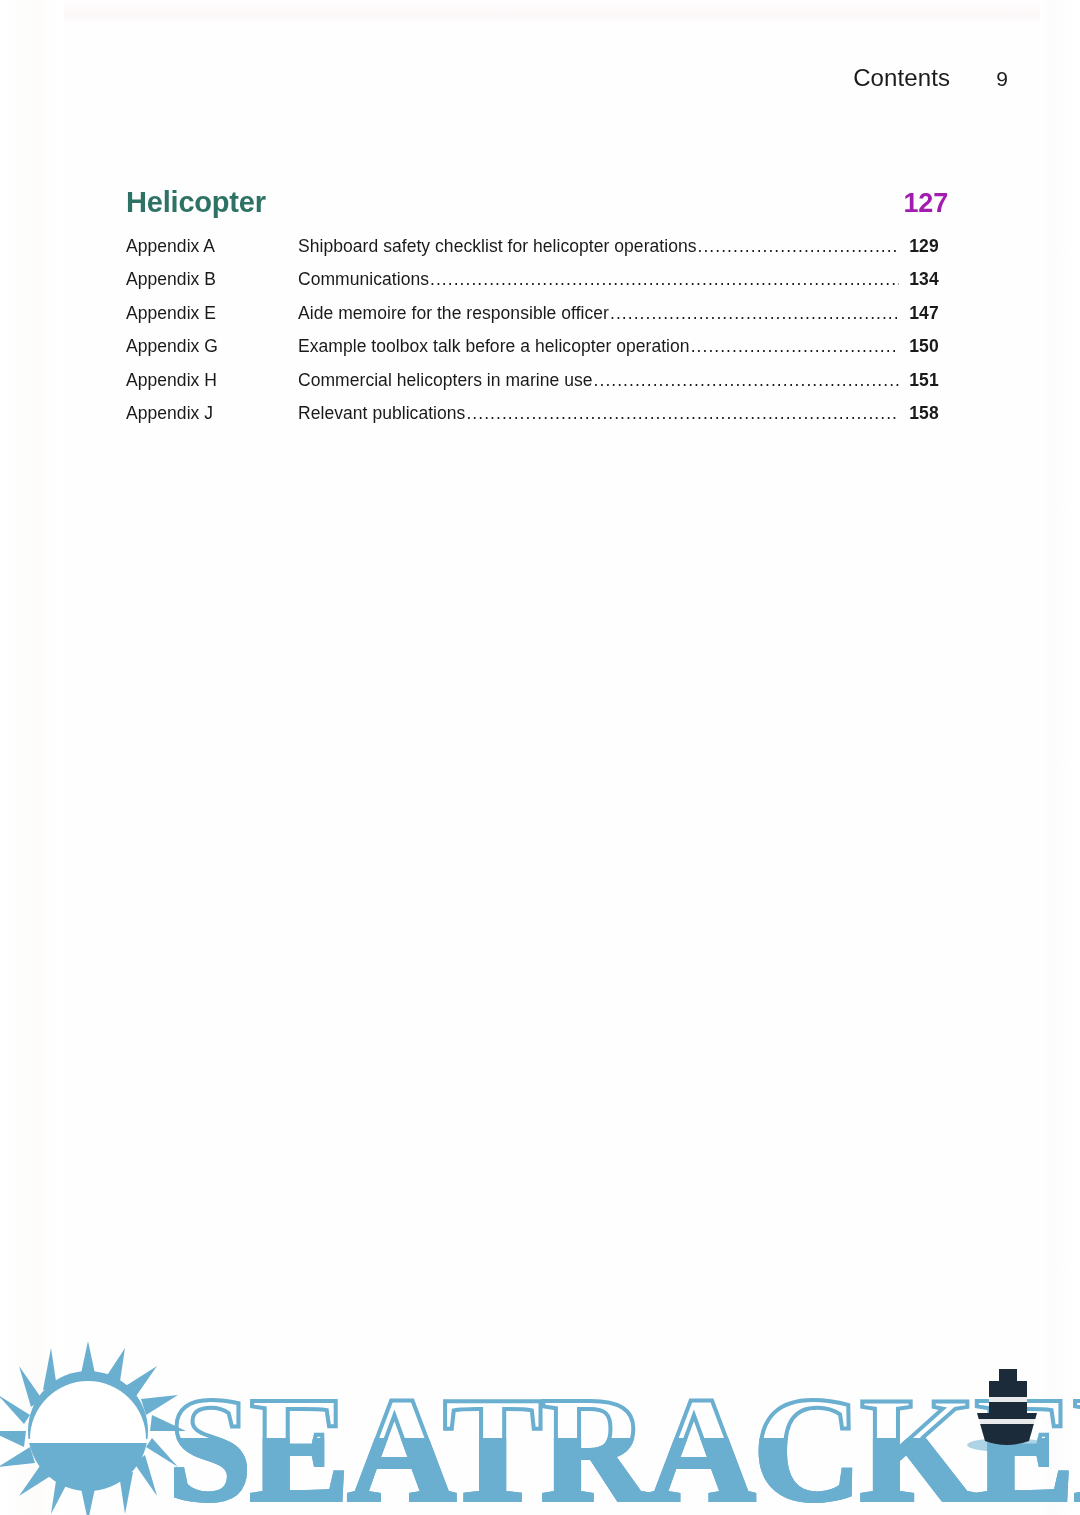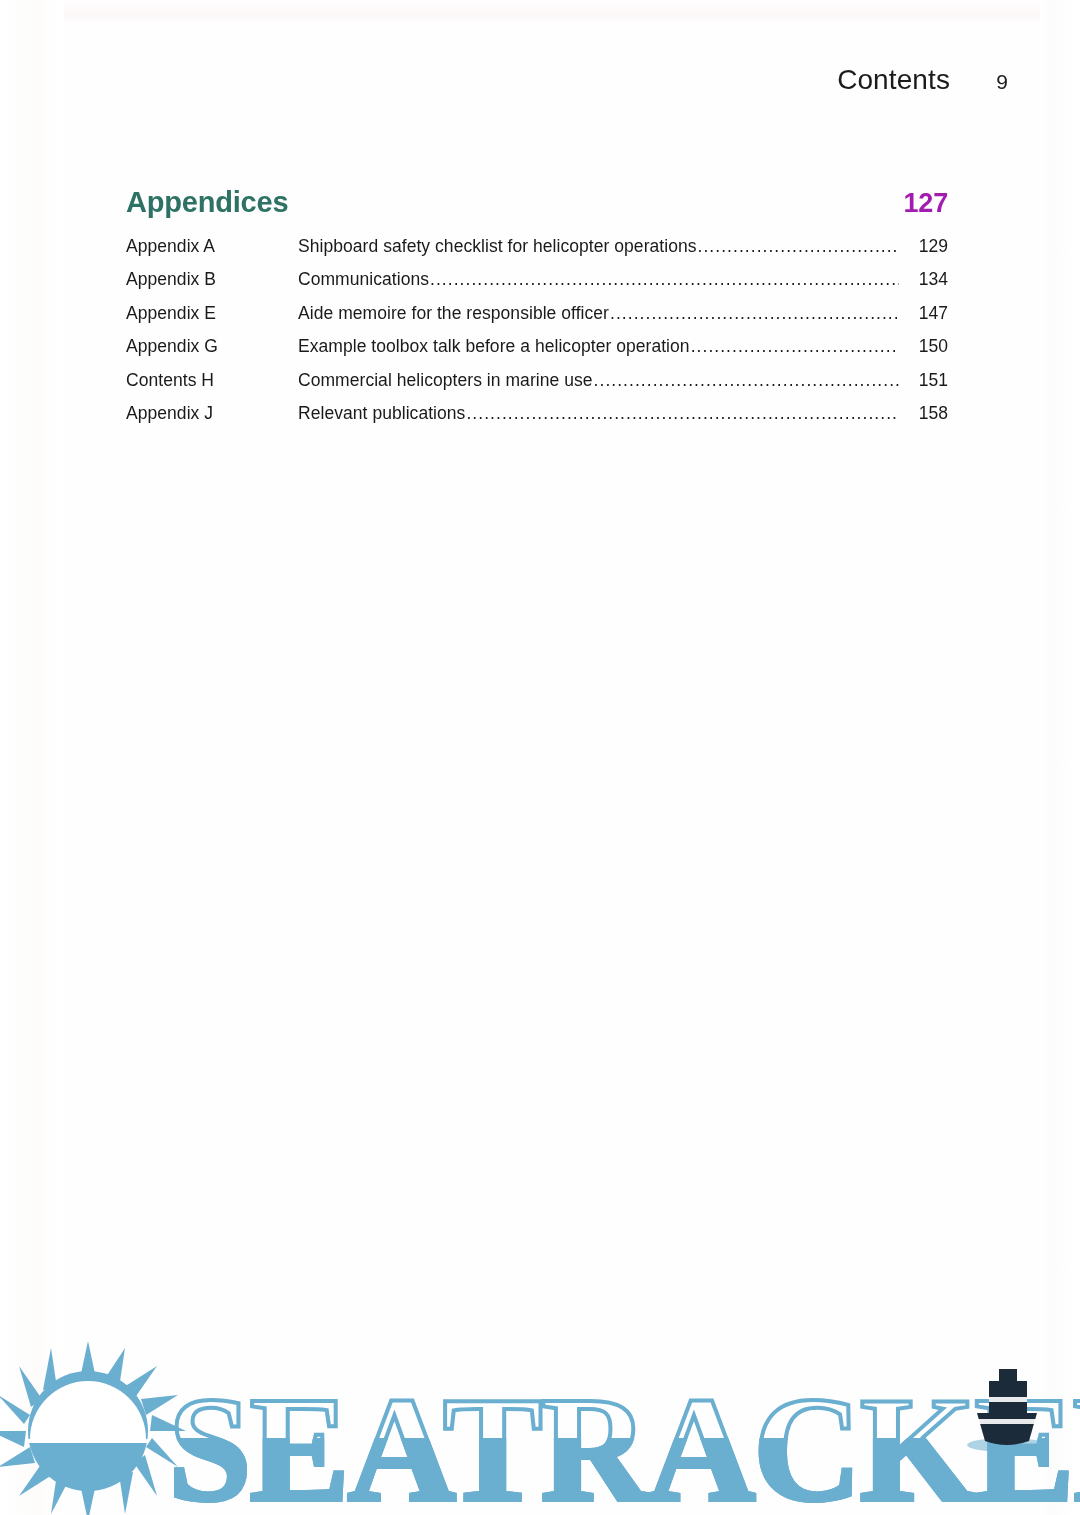--- a/index.html
+++ b/index.html
@@ -51,21 +51,21 @@
   .running-header {
     position: absolute;
     top: 64px;
     right: 72px;
     display: flex;
     align-items: baseline;
     gap: 44px;
     color: #1a1a1a;
   }
   .running-header .rh-title {
-    font-size: 28px;
+    font-size: 24px;
     letter-spacing: .1px;
     color: #1b1b1b;
   }
   .running-header .rh-folio {
     font-size: 21px;
     color: #1b1b1b;
     min-width: 14px;
     text-align: right;
   }
 
@@ -133,21 +133,22 @@
     display: block;
     letter-spacing: 1.05px;
     font-size: 17.5px;
     color: #1a1a1a;
     line-height: 1;
     white-space: nowrap;
   }
   .toc-page {
     flex: 0 0 auto;
     width: 48px;
-    text-align: right;
+    text-align: center;
+    font-weight: bold;
   }
 
   
   .watermark {
     position: absolute;
     left: 0;
     bottom: 0;
     width: 1080px;
     height: 180px;
     pointer-events: none;
@@ -163,21 +164,21 @@
   <div class="scan-tint-top"></div>
   <div class="scan-tint-left"></div>
   <div class="scan-tint-right"></div>
 
   <div class="running-header">
     <span class="rh-title">Contents</span>
     <span class="rh-folio">9</span>
   </div>
 
   <div class="section-head">
-    <span class="sh-title" style="color: rgb(45, 114, 101);">Appendices</span>
+    <span class="sh-title" style="color: rgb(45, 114, 101);">Helicopter</span>
     <span class="sh-page" style="color: #a21caf;">127</span>
   </div>
 
   <div class="toc">
       <div class="toc-row">
         <span class="toc-label">Appendix A</span>
         <span class="toc-title-wrap">
           <span class="toc-title">Shipboard safety checklist for helicopter operations</span>
           <span class="toc-dots"></span>
         </span>
@@ -201,21 +202,21 @@
       </div>
       <div class="toc-row">
         <span class="toc-label">Appendix G</span>
         <span class="toc-title-wrap">
           <span class="toc-title">Example toolbox talk before a helicopter operation</span>
           <span class="toc-dots"></span>
         </span>
         <span class="toc-page">150</span>
       </div>
       <div class="toc-row">
-        <span class="toc-label">Contents H</span>
+        <span class="toc-label">Appendix H</span>
         <span class="toc-title-wrap">
           <span class="toc-title">Commercial helicopters in marine use</span>
           <span class="toc-dots"></span>
         </span>
         <span class="toc-page">151</span>
       </div>
       <div class="toc-row">
         <span class="toc-label">Appendix J</span>
         <span class="toc-title-wrap">
           <span class="toc-title">Relevant publications</span>

